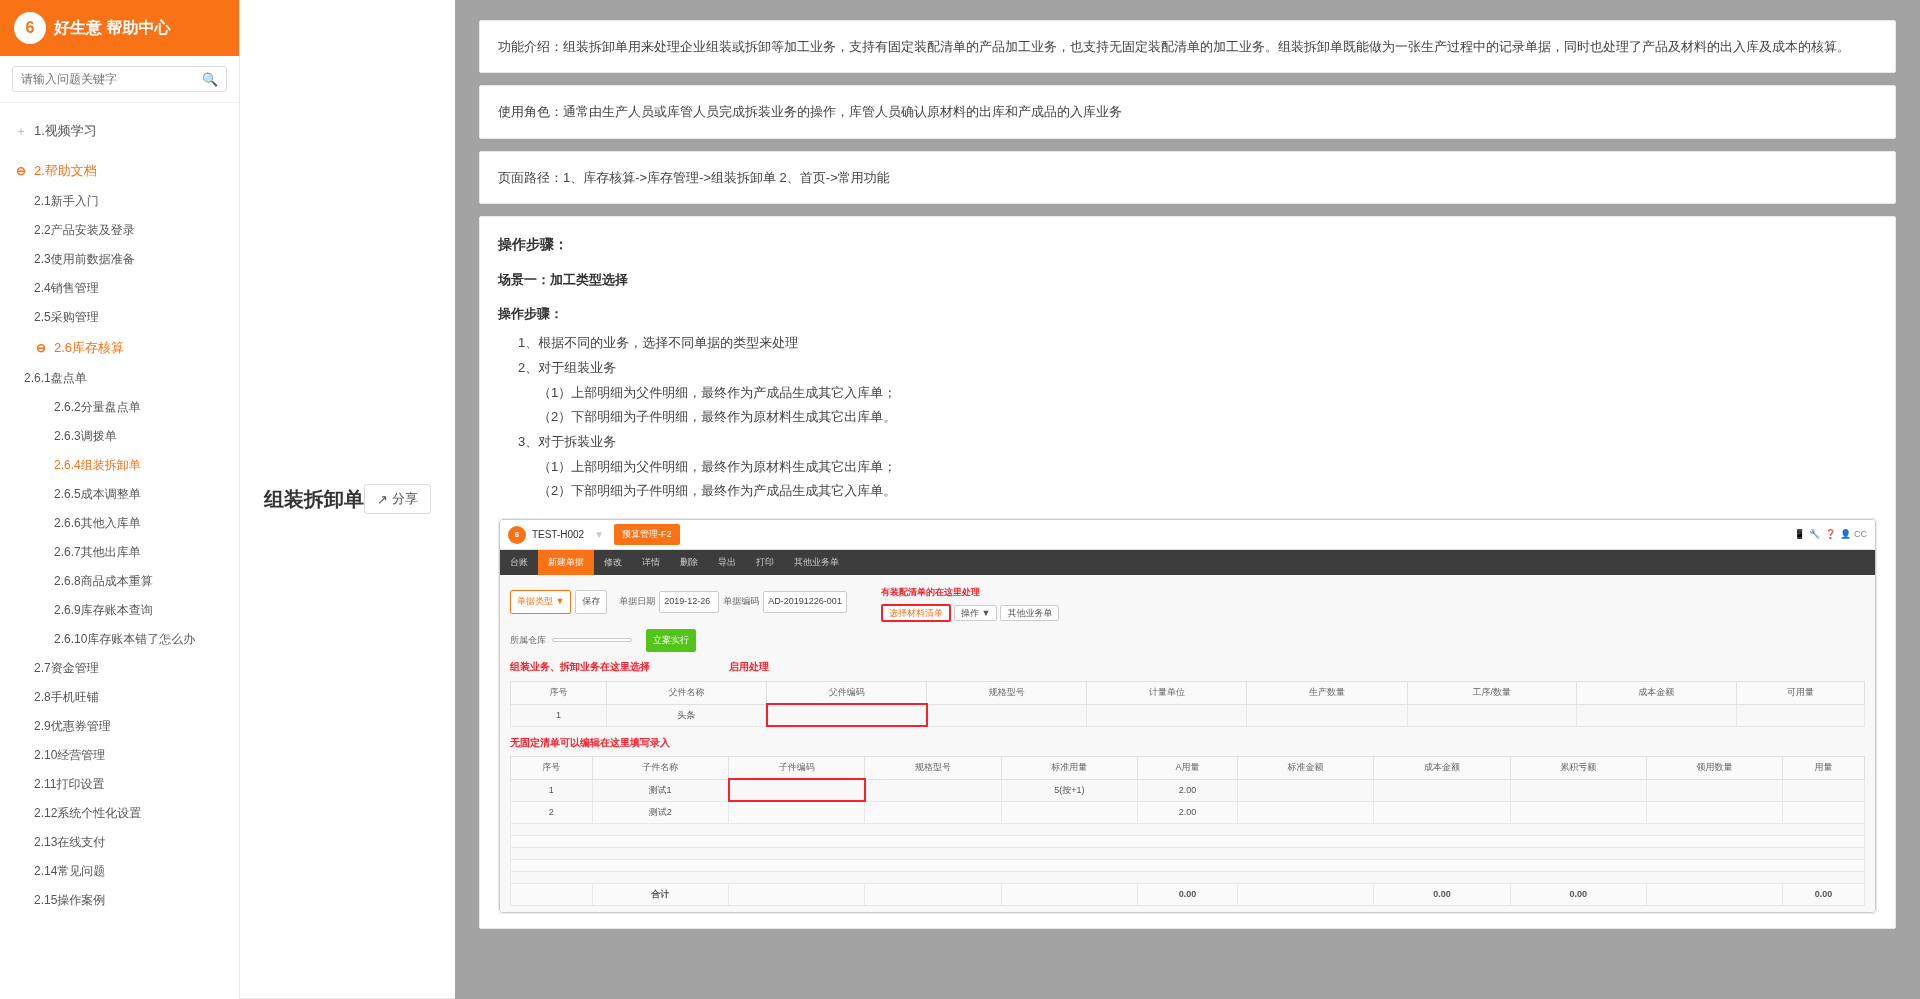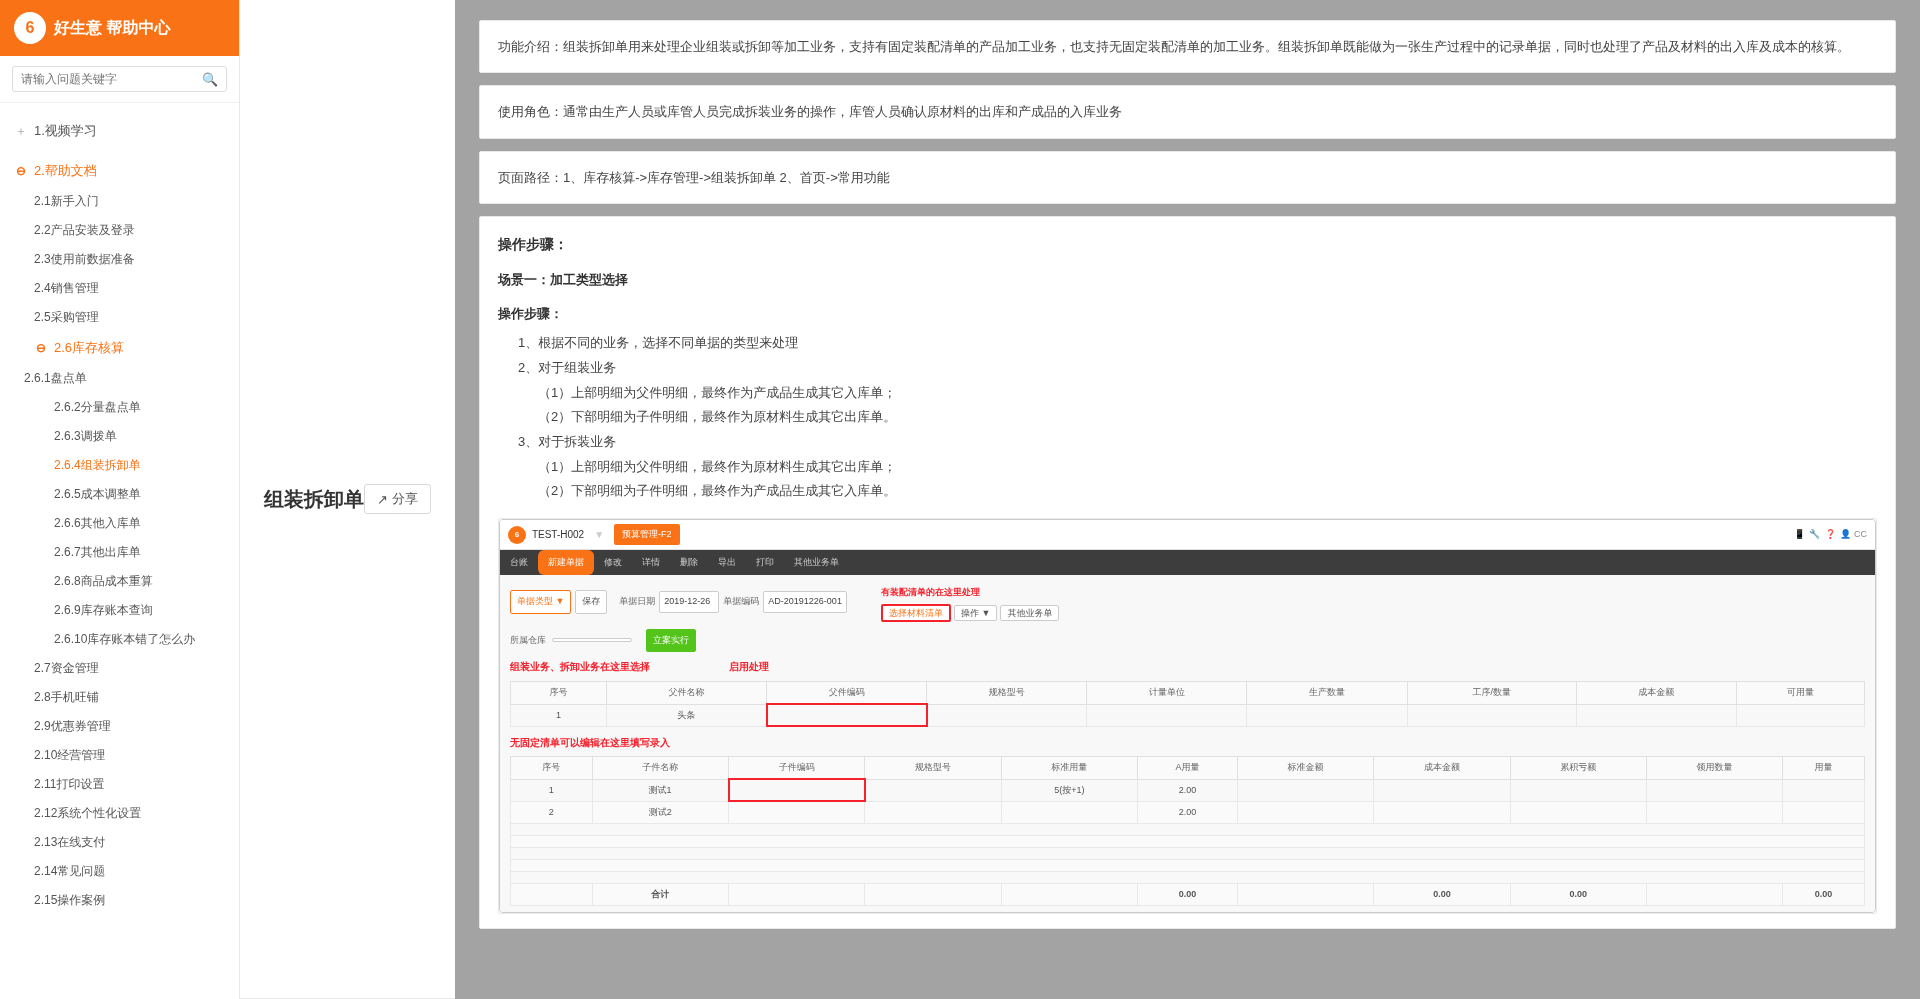--- a/index.html
+++ b/index.html
@@ -47,21 +47,21 @@
 
     
     .sim-app { background: #f5f5f5; border: 1px solid #ccc; border-radius: 4px; overflow: hidden; font-size: 11px; }
     .sim-topbar { background: #fff; border-bottom: 1px solid #e0e0e0; padding: 4px 8px; display: flex; align-items: center; gap: 6px; font-size: 10px; color: #666; }
     .sim-topbar-logo { width: 18px; height: 18px; background: #f97316; border-radius: 50%; display: flex; align-items: center; justify-content: center; color: #fff; font-size: 8px; font-weight: bold; }
     .sim-topbar-company { font-size: 10px; color: #333; }
     .sim-topbar-btn { background: #f97316; color: #fff; border-radius: 2px; padding: 2px 8px; font-size: 9px; }
     .sim-topbar-icons { margin-left: auto; display: flex; gap: 4px; font-size: 9px; color: #888; }
     .sim-nav { background: #3d3d3d; display: flex; gap: 0; font-size: 9px; }
     .sim-nav-item { padding: 4px 10px; color: #ccc; cursor: pointer; }
-    .sim-nav-item.active { background: #f97316; color: #fff; border-radius: 6px; }
+    .sim-nav-item.active { background: #f97316; color: #fff; }
     .sim-content { padding: 6px 10px; background: #f8f8f8; }
     .sim-toolbar { display: flex; align-items: center; gap: 4px; margin-bottom: 6px; flex-wrap: wrap; }
     .sim-toolbar-btn { background: #fff; border: 1px solid #ccc; border-radius: 2px; padding: 2px 6px; font-size: 9px; color: #555; }
     .sim-toolbar-btn.orange-outline { border-color: #f97316; color: #f97316; }
     .sim-toolbar-btn.green-fill { background: #52c41a; color: #fff; border-color: #52c41a; }
     .sim-field-row { display: flex; gap: 6px; align-items: center; margin-bottom: 4px; flex-wrap: wrap; }
     .sim-field-label { font-size: 9px; color: #666; white-space: nowrap; }
     .sim-field-input { border: 1px solid #ccc; background: #fff; border-radius: 2px; padding: 1px 4px; font-size: 9px; min-width: 60px; }
     .sim-table { width: 100%; border-collapse: collapse; font-size: 9px; margin-top: 4px; }
     .sim-table th { background: #fafafa; border: 1px solid #e0e0e0; padding: 2px 4px; color: #666; font-weight: normal; }

